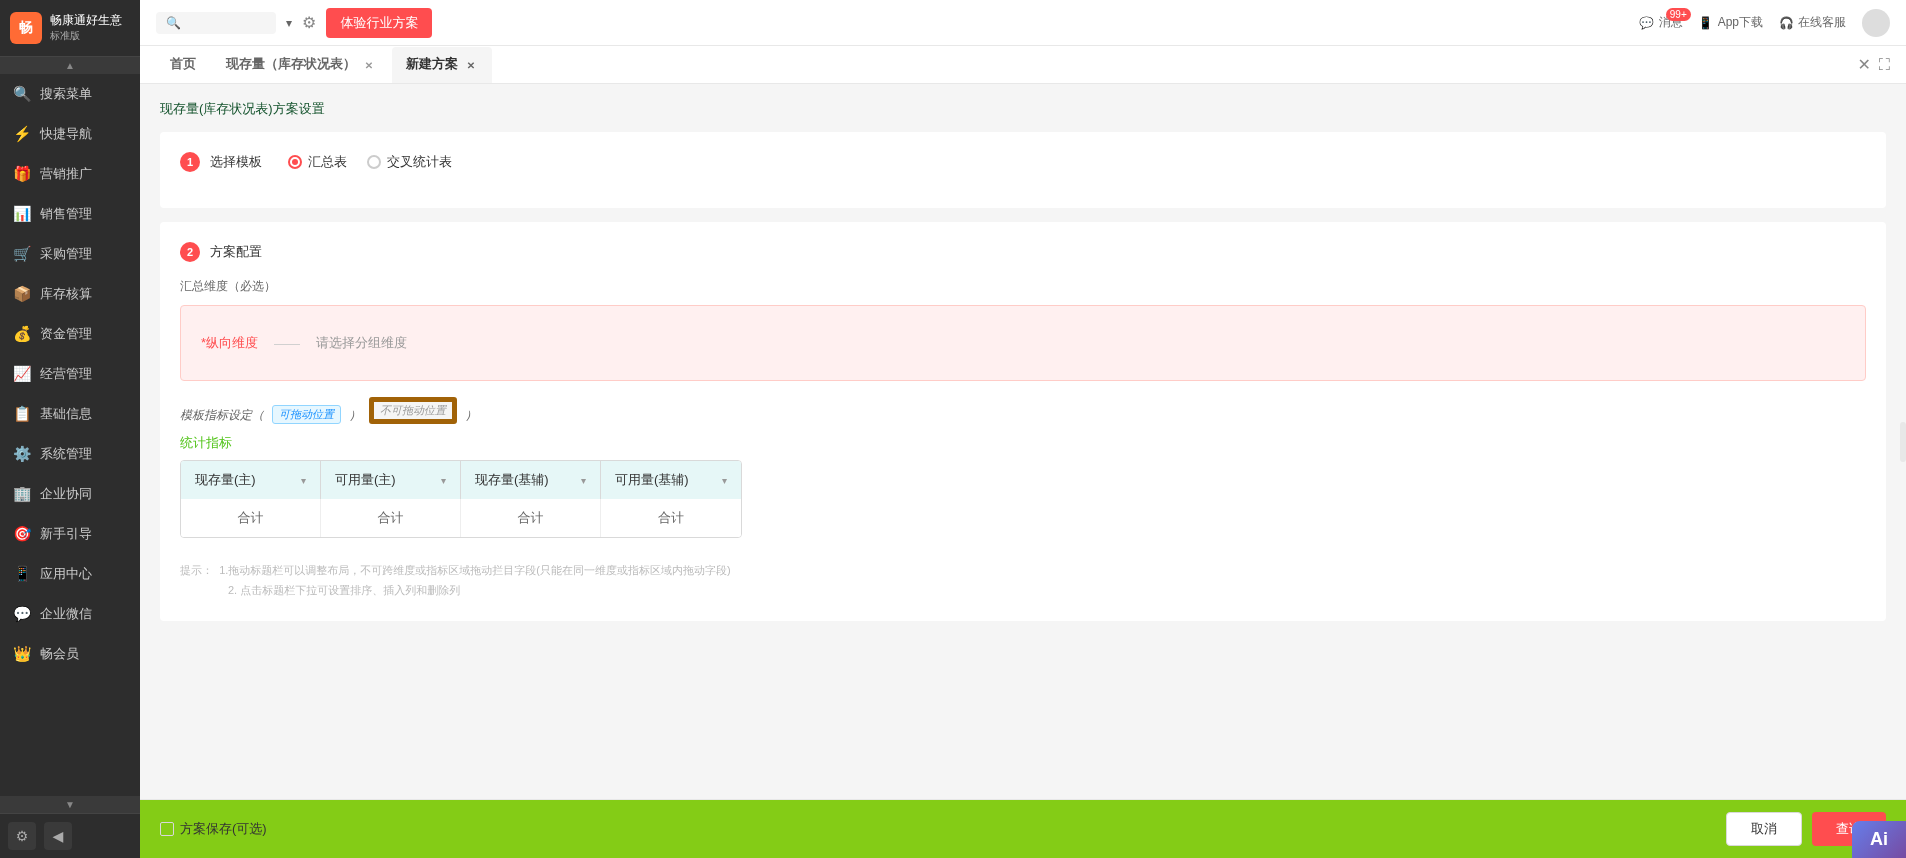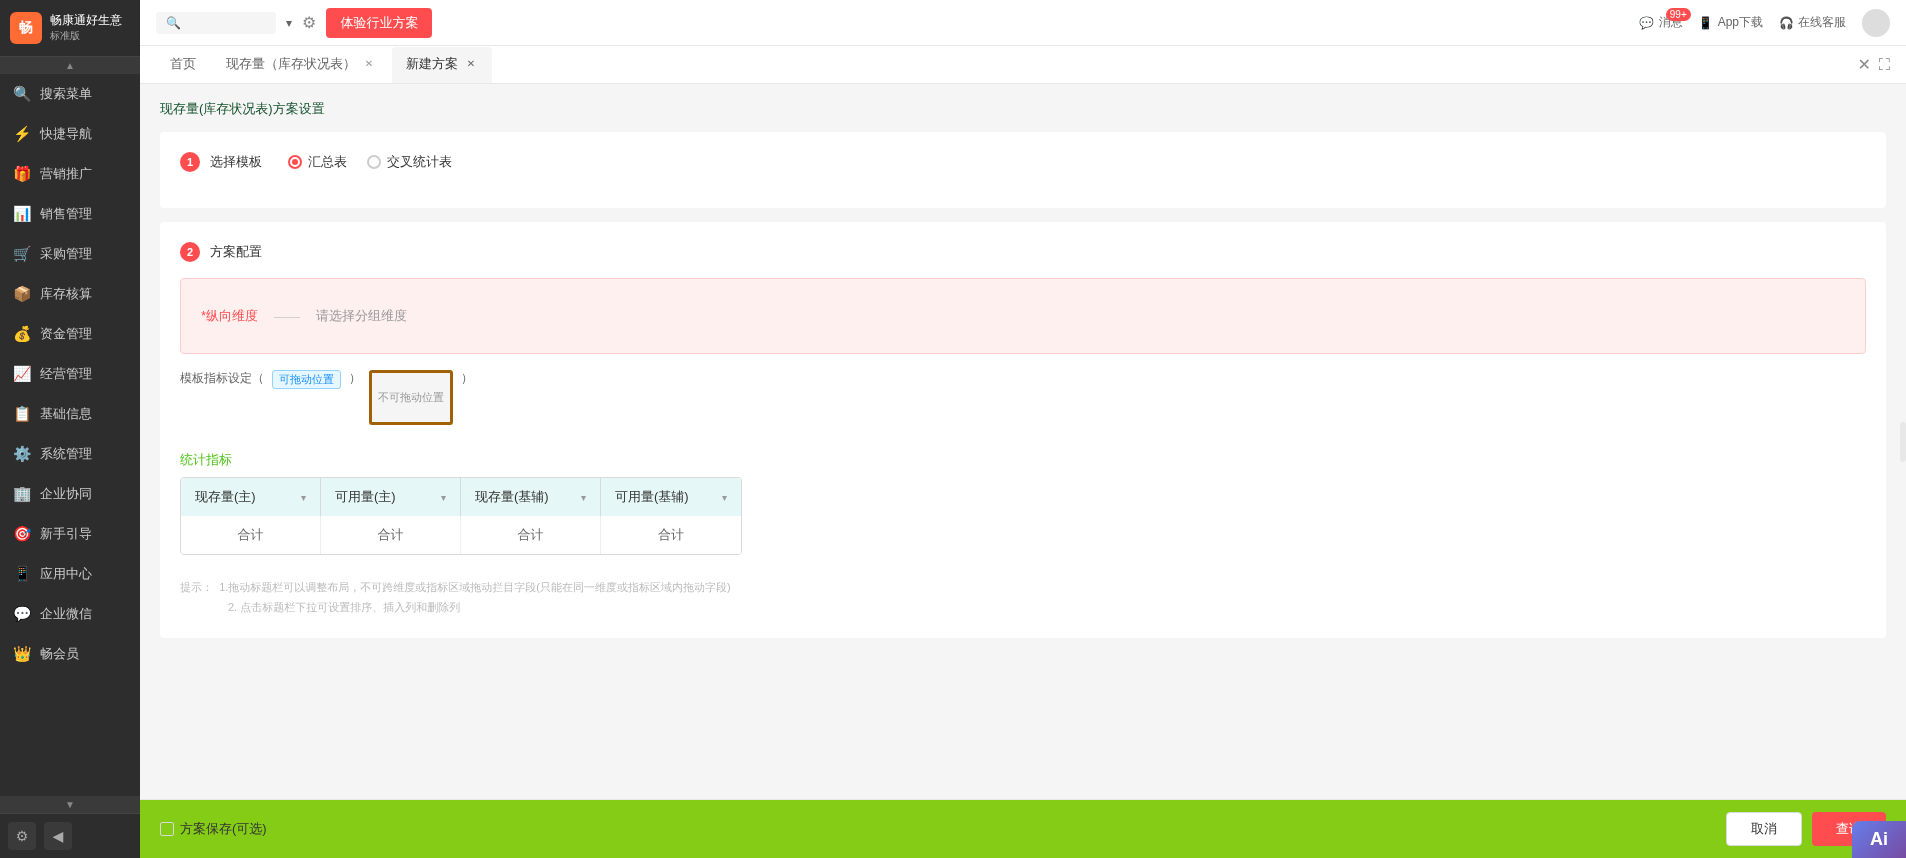--- a/index.html
+++ b/index.html
@@ -125,27 +125,28 @@
     .tabbar {
       background: #fff;
       display: flex;
       align-items: center;
       padding: 0 16px;
       border-bottom: 1px solid #e8e8e8;
       height: 38px;
       flex-shrink: 0;
     }
     .tab {
-      display: flex; align-items: center; gap: 6px;
+      display: flex; align-items: flex-end; gap: 6px;
       padding: 8px 14px;
       cursor: pointer;
       font-size: 13px;
       color: #666;
       border-bottom: 2px solid transparent;
       margin-right: 2px;
+      font-weight: bold;
     }
     .tab.active {
       color: #333;
       background: #f5f5f5;
       border-radius: 4px 4px 0 0;
     }
     .tab-close {
       width: 14px; height: 14px;
       display: flex; align-items: center; justify-content: center;
       border-radius: 50%;
@@ -213,37 +214,37 @@
       align-items: center;
       gap: 16px;
       margin-bottom: 16px;
     }
     .dim-required { color: #ff4d4f; font-size: 13px; }
     .dim-divider { color: #ccc; }
     .dim-placeholder { color: #999; font-size: 13px; }
 
     
     .indicator-settings { margin-bottom: 10px; }
-    .indicator-label { font-size: 12px; color: #666; margin-bottom: 26px; display: flex; align-items: flex-start; gap: 8px; }
+    .indicator-label { font-size: 12px; color: #666; margin-bottom: 10px; display: flex; align-items: flex-end; gap: 8px; font-style: italic; }
     .draggable-badge {
       display: inline-block;
       background: #e6f7ff;
       border: 1px solid #91d5ff;
       color: #1890ff;
       border-radius: 3px;
       padding: 1px 6px;
       font-size: 11px;
     }
     .non-draggable-badge {
       display: inline-block;
       background: #f5f5f5;
-      border: 3px solid #a16207;
+      border: 5px solid #a16207;
       color: #999;
       border-radius: 3px;
-      padding: 17px 6px;
+      padding: 1px 6px;
       font-size: 11px;
     }
 
     
     .stats-section-title { color: #52c41a; font-size: 13px; font-weight: 500; margin-bottom: 8px; }
 
     
     .stats-table { border: 1px solid #d9d9d9; border-radius: 4px; overflow: hidden; display: inline-block; min-width: 560px; }
     .stats-table-header { display: flex; background: #e6f7f7; }
     .stats-col {
@@ -492,20 +493,21 @@
       </div>
     </div>
 
     <div class="section-card">
       <div class="step-header">
         <div class="step-num">2</div>
         <div class="step-title">方案配置</div>
       </div>
 
       <div class="section2-content">
+        <div class="field-label">汇总维度（必选）</div>
 
         <div class="dim-selector">
           <span class="dim-required">*纵向维度</span>
           <span class="dim-divider">——</span>
           <span class="dim-placeholder">请选择分组维度</span>
         </div>
 
         <div class="indicator-label">
           <span>模板指标设定（</span>
           <span class="draggable-badge">可拖动位置</span>

